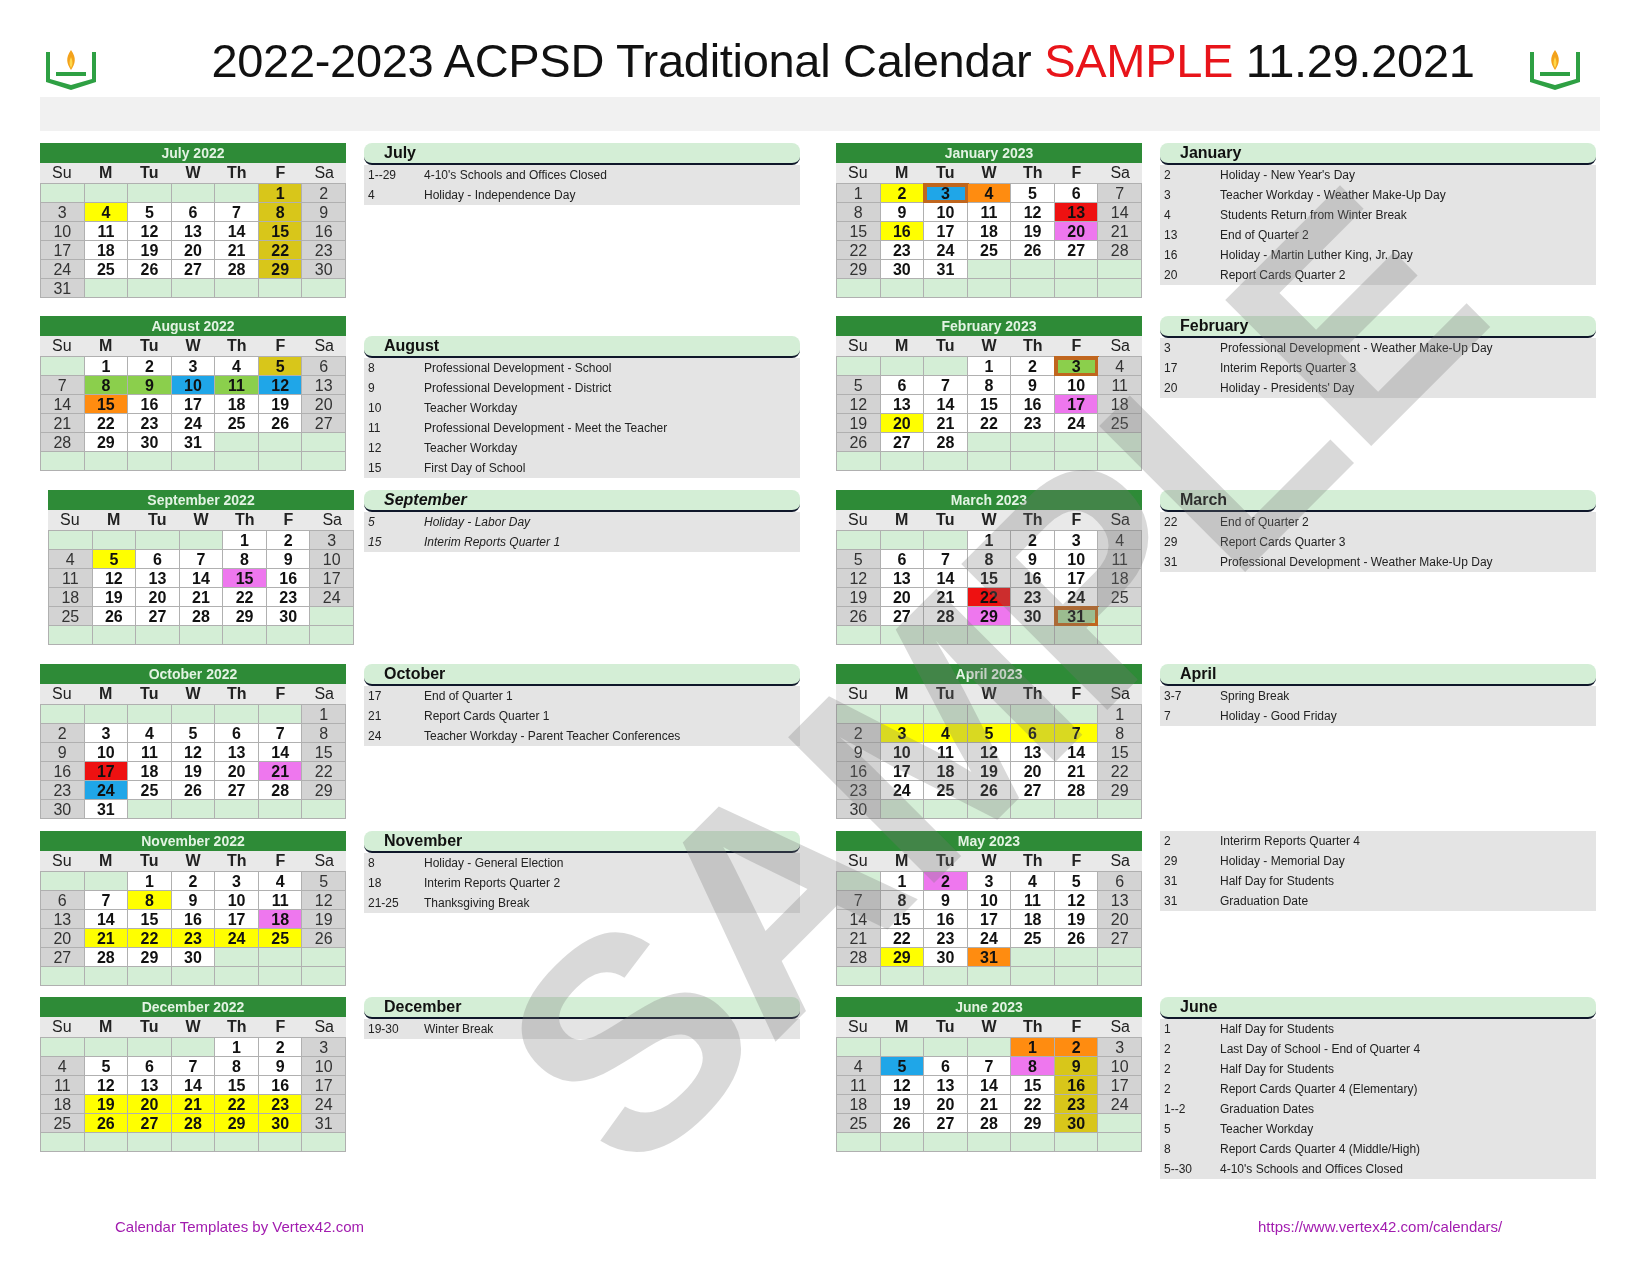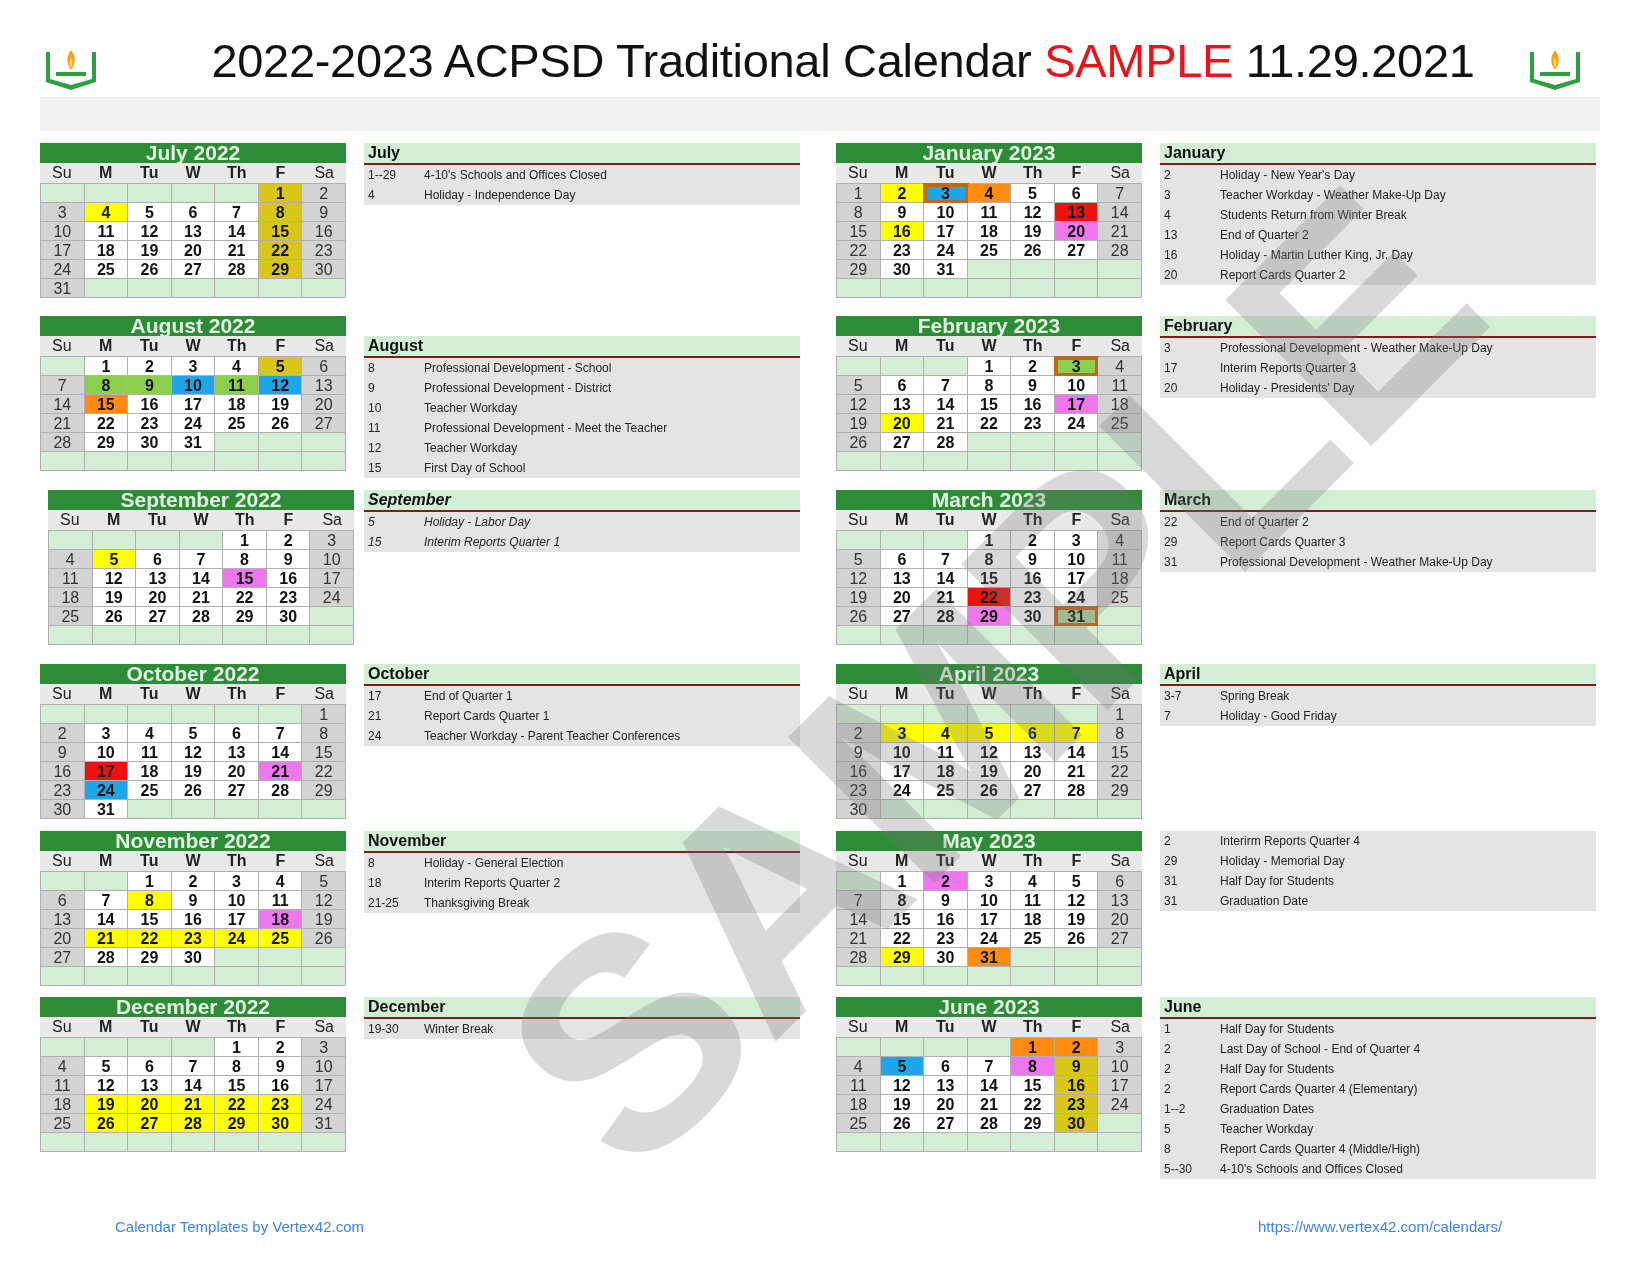--- a/index.html
+++ b/index.html
@@ -6,21 +6,21 @@
   body { width:1638px; height:1265px; position:relative; overflow:hidden;
          font-family:"Liberation Sans", sans-serif; color:#111; }
   .title { position:absolute; left:0; top:30px; width:1638px; text-align:center;
            font-size:47px; line-height:62px; color:#111; white-space:nowrap; letter-spacing:-0.3px;padding-left:24px; }
   .title .red { color:#e8141a; }
   .logo { position:absolute; top:44px; width:62px; height:50px; }
   .logo.left { left:40px; } .logo.right { left:1524px; }
   .title-band { position:absolute; left:40px; top:97px; width:1560px; height:34px; background:#f1f1f1; }
 
   .cal { position:absolute; width:306px; border-collapse:collapse; }
-  .cal .mhead { background:#2e8b37; color:#e3f3e3; font-weight:bold; font-size:21px;
+  .cal .mhead { background:#2e8b37; color:#e3f3e3; font-weight:bold; font-size:14px;
                 text-align:center; height:20px; line-height:20px; }
   .cal .dow { display:flex; background:#e9e9e9; height:20px; }
   .cal .dow span { flex:1; text-align:center; font-size:16px; line-height:20px; color:#222; }
   .cal .dow span.b { font-weight:bold; }
   .cal .grid { display:grid; grid-template-columns:repeat(7,1fr); border-left:1px solid #b0b0b0; border-top:1px solid #b0b0b0; }
   .cal .cell { height:19px; line-height:19px; text-align:center; font-size:16px;
                border-right:1px solid #b0b0b0; border-bottom:1px solid #b0b0b0; box-sizing:border-box; }
   .cell.empty { background:#d4eed6; }
   .cell.we { background:#d3d3d3; color:#333; }
   .cell.wd { background:#ffffff; font-weight:bold; color:#111; }
@@ -29,29 +29,29 @@
   .cell.c-green { background:#8bcf4c; font-weight:bold; }
   .cell.c-blue { background:#1fa6e8; font-weight:bold; }
   .cell.c-orange { background:#ff8c10; font-weight:bold; }
   .cell.c-red { background:#ee1111; font-weight:bold; }
   .cell.c-pink { background:#ee77ee; font-weight:bold; }
   .cell.c-lgreen { background:#a9d79a; font-weight:bold; }
   .cell.boxed { outline:4px solid #c0661e; outline-offset:-3px; }
 
   .notes { position:absolute; width:436px; }
   .notes .nhead { background:#d4eed6; height:20px; line-height:20px; font-weight:bold;
-                  font-size:16px; padding-left:4px; border-bottom:2px solid #7f1d1d; }
+                  font-size:16px; padding-left:20px; border-bottom:2px solid #0f172a;border-radius:8px; }
   .notes .nrow { display:flex; background:#e4e4e4; height:20px; line-height:20px; font-size:12px; color:#222; }
   .notes .nrow .d { width:56px; padding-left:4px; flex:none; }
   .notes .nrow .t { flex:1; white-space:nowrap; }
 
   .watermark { position:absolute; left:380px; top:530px; font-size:300px; font-weight:bold;
                color:rgba(120,120,120,0.28); transform:rotate(-45deg); transform-origin:center;
                pointer-events:none; letter-spacing:-5px; white-space:nowrap; line-height:300px; }
-  .footer { position:absolute; top:1218px; font-size:15px; color:#3b82f6; }
+  .footer { position:absolute; top:1218px; font-size:15px; color:#a21caf; }
 </style>
 </head>
 <body>
 
 <div class="title"><span>2022-2023 ACPSD Traditional Calendar </span><span class="red">SAMPLE</span><span> 11.29.2021</span></div>
 
 <svg class="logo left" viewBox="0 0 62 50">
   <path d="M6 8 L6 38 L31 46 L56 38 L56 8 L52 8 L52 35 L31 41 L10 35 L10 8 Z" fill="#2ea043"></path>
   <rect x="16" y="28" width="30" height="4" fill="#2ea043"></rect>
   <path d="M31 6 C25 14 27 20 31 26 C35 20 37 14 31 6 Z" fill="#f3a21b"></path>

